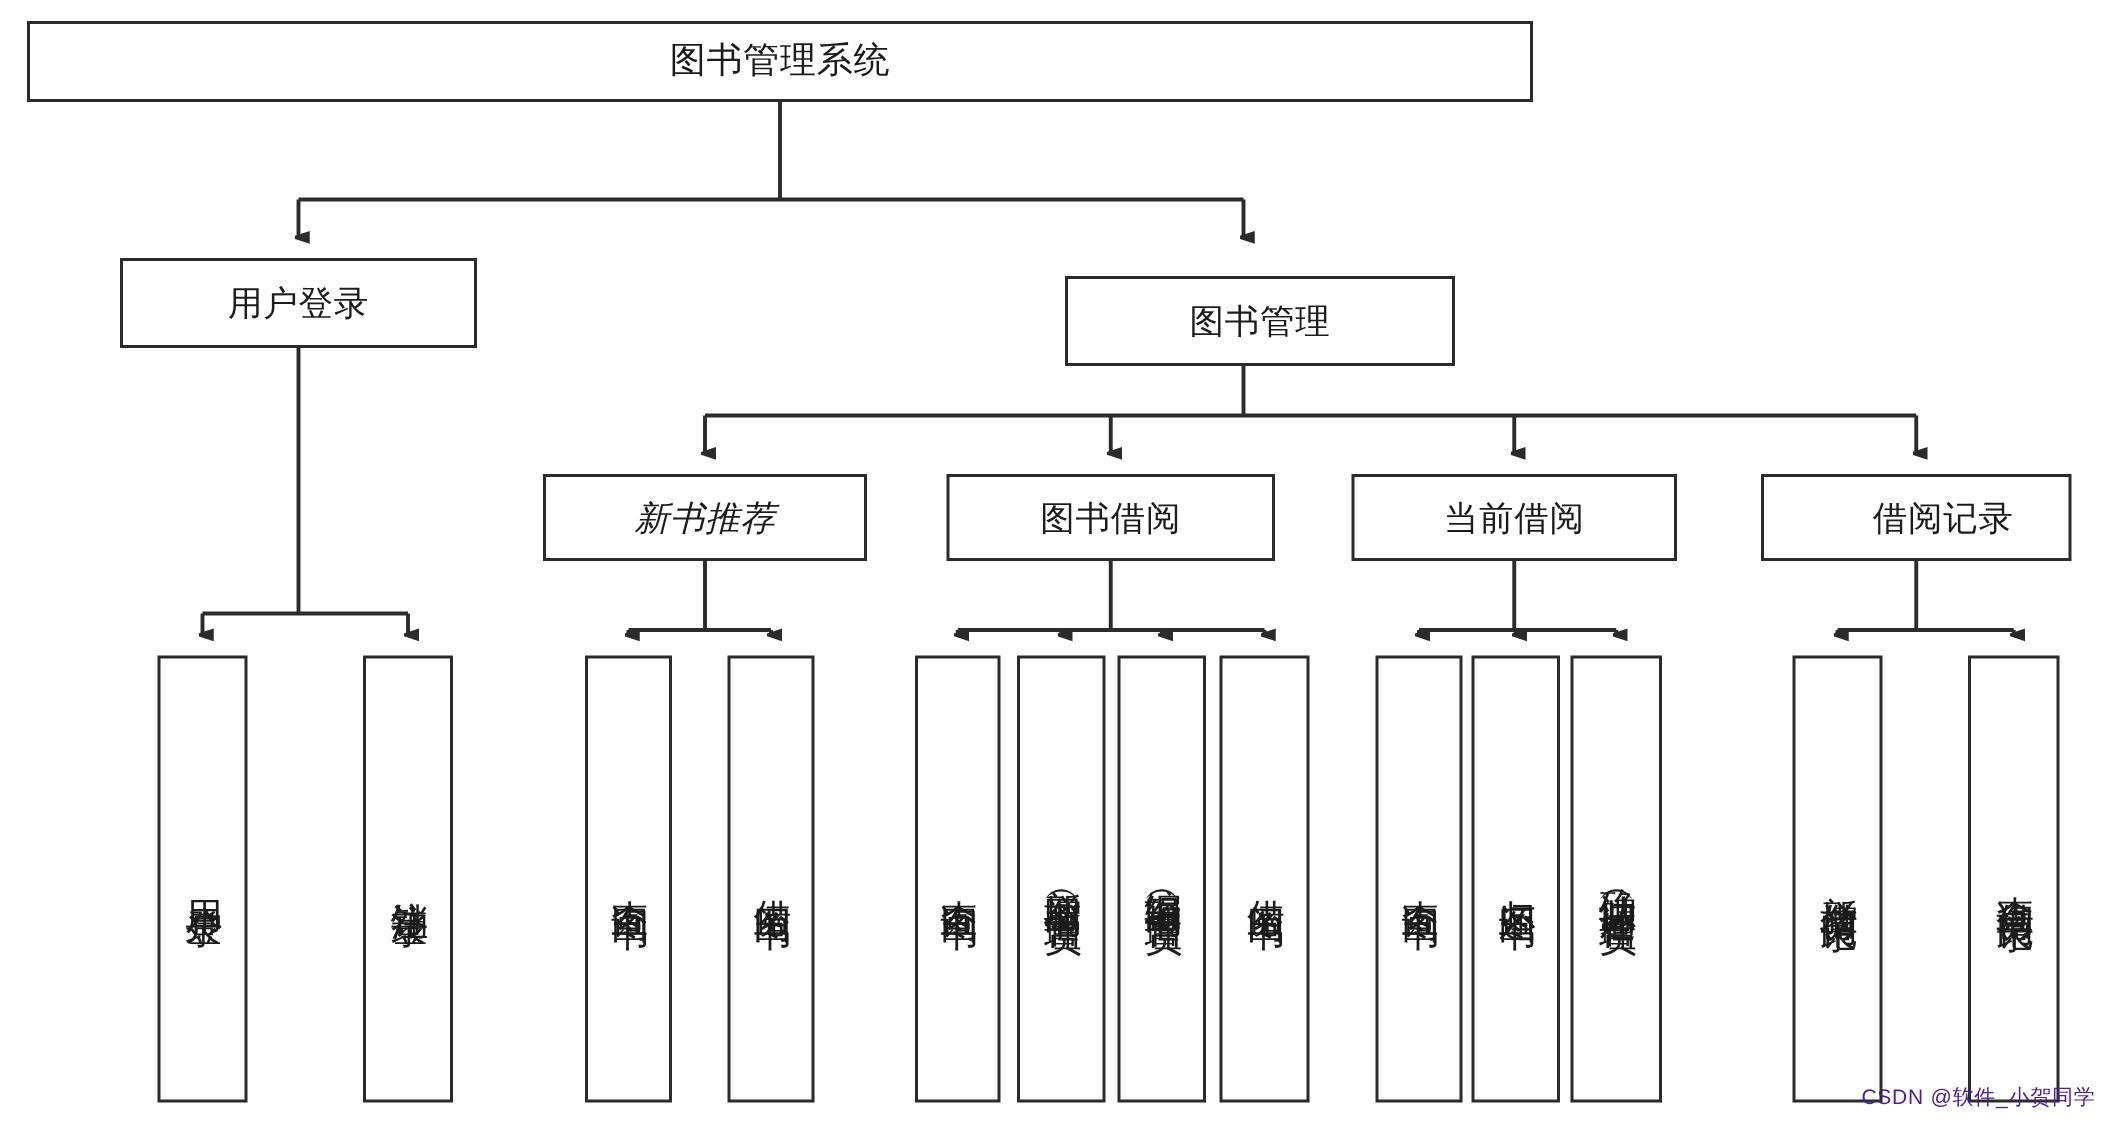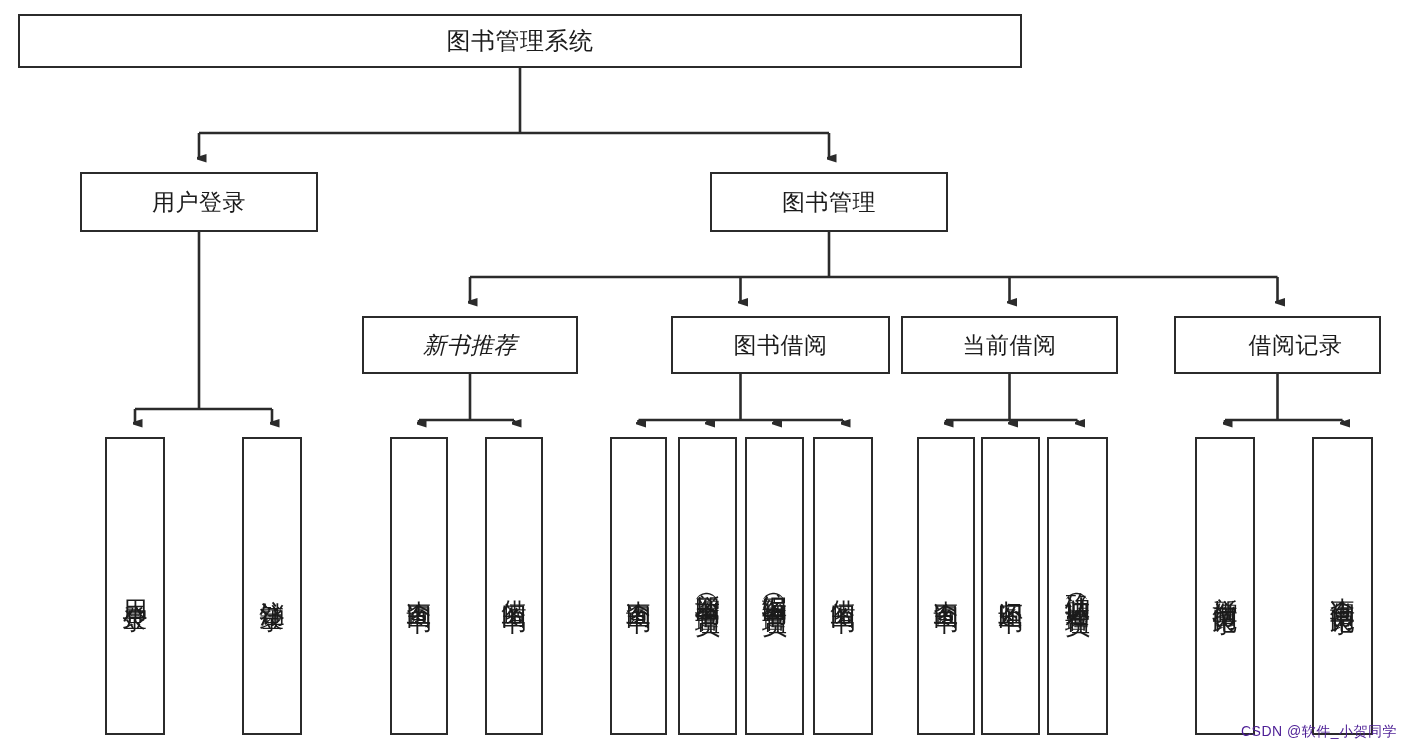--- a/index.html
+++ b/index.html
@@ -115,28 +115,28 @@
       </g>
   </svg>
 
   <div class="node root horizontal" id="node-root" style="left: 18px; top: 14px; width: 1004px; height: 54px;">
     <span class="label">图书管理系统</span>
   </div>
 
   <div class="node horizontal" id="node-user-login" style="left: 80px; top: 172px; width: 238px; height: 60px;">
     <span class="label">用户登录</span>
   </div>
-  <div class="node horizontal" id="node-book-manage" style="left: 710px; top: 172px; width: 238px; height: 60px;">
+  <div class="node horizontal" id="node-book-manage" style="left: 710px; top: 184px; width: 260px; height: 60px;">
     <span class="label">图书管理</span>
   </div>
 
   <div class="node horizontal" id="node-new-book-rec" style="left: 362px; top: 316px; width: 216px; height: 58px; font-style: italic;">
     <span class="label">新书推荐</span>
   </div>
-  <div class="node horizontal" id="node-book-borrow" style="left: 631px; top: 316px; width: 219px; height: 58px; margin-left: 40px;">
+  <div class="node horizontal" id="node-book-borrow" style="left: 631px; top: 316px; width: 219px; height: 58px;">
     <span class="label">图书借阅</span>
   </div>
   <div class="node horizontal" id="node-current-borrow" style="left: 901px; top: 316px; width: 217px; height: 58px;">
     <span class="label">当前借阅</span>
   </div>
   <div class="node horizontal" id="node-borrow-record" style="left: 1174px; top: 316px; width: 207px; height: 58px; padding-left: 36px;">
     <span class="label">借阅记录</span>
   </div>
 
   <div id="leaf-layer">

